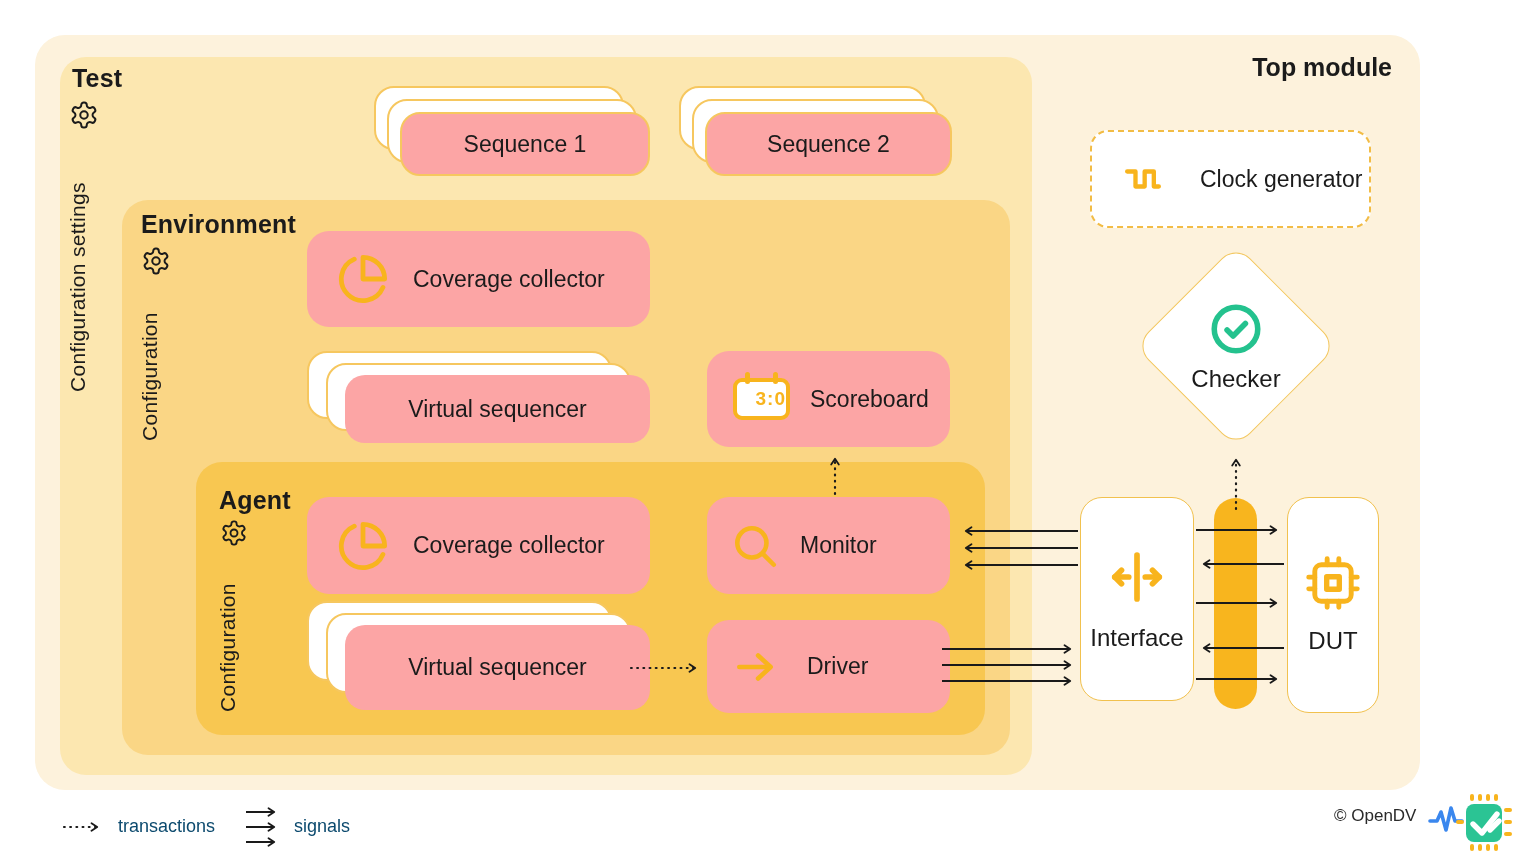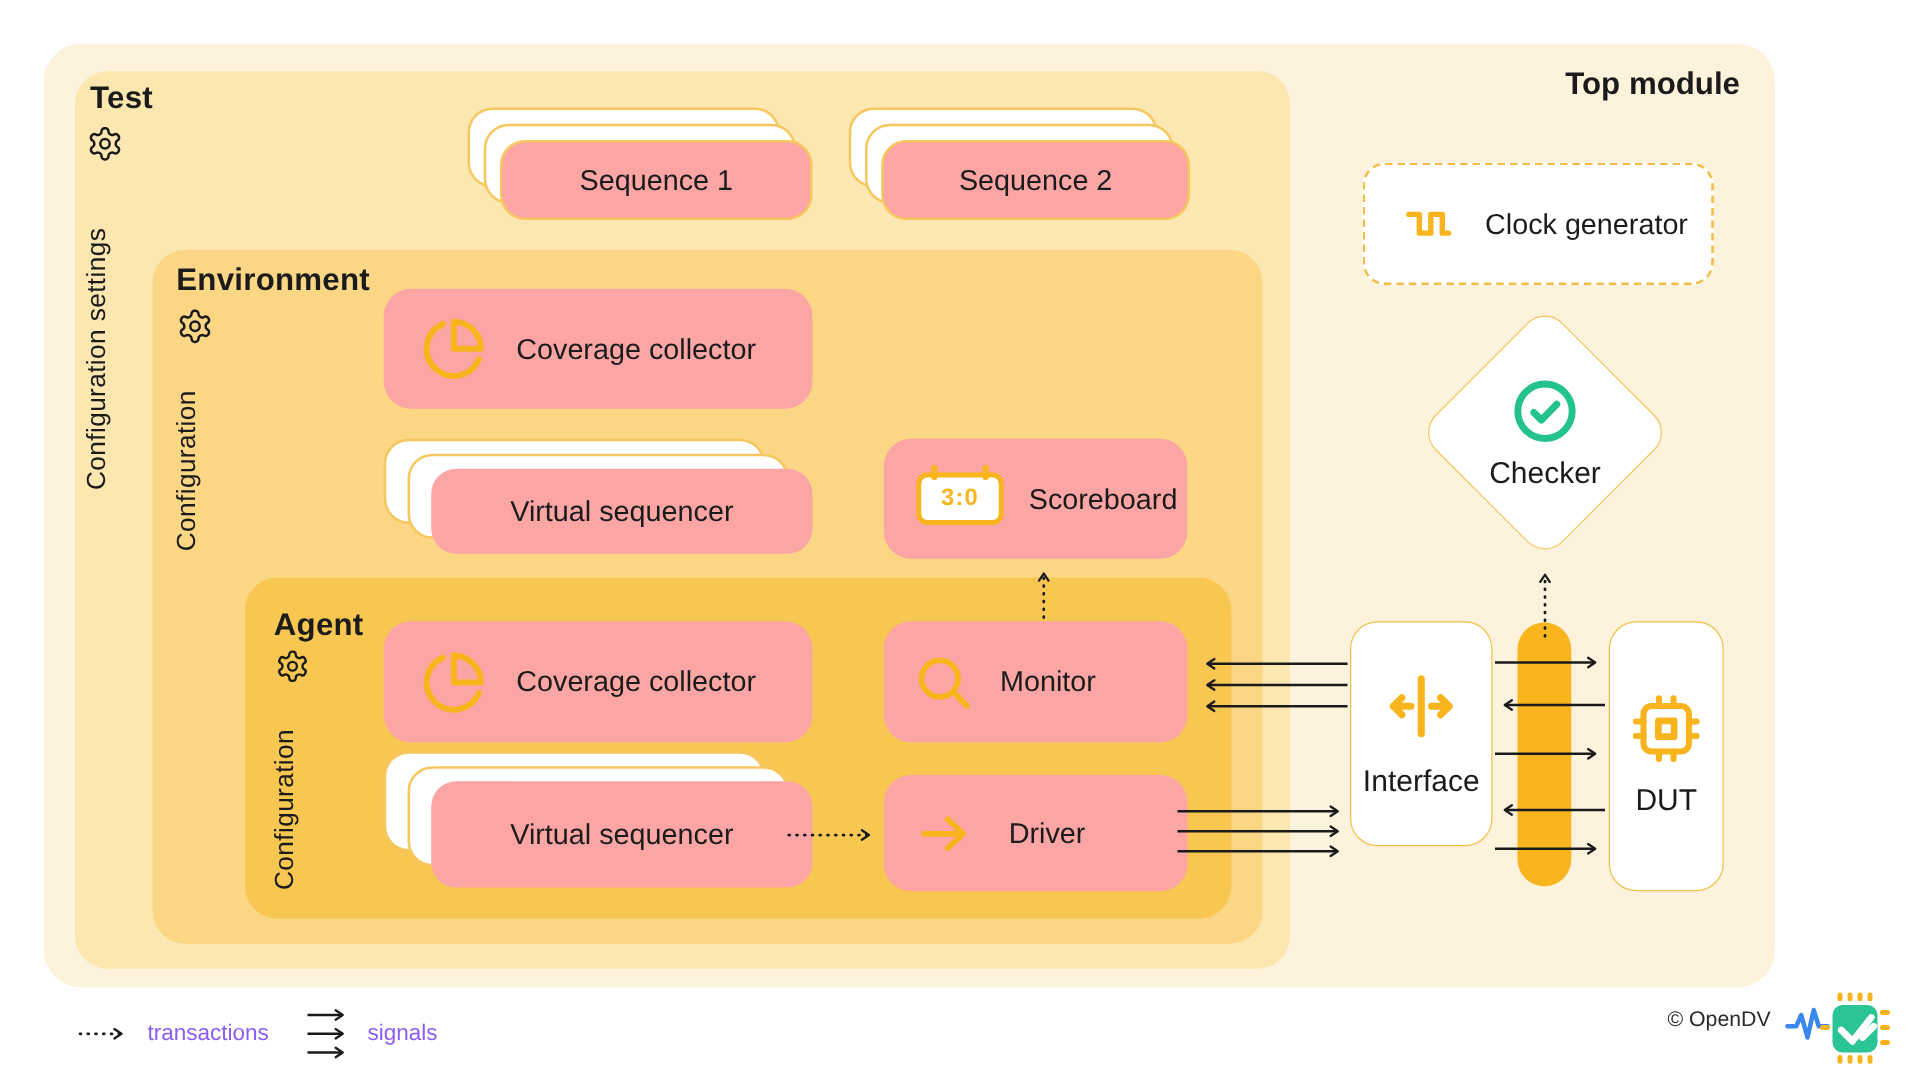--- a/index.html
+++ b/index.html
@@ -16,39 +16,39 @@
   .toplabel{position:absolute;right:144px;top:53px;font-weight:bold;font-size:25px;}
   .vtext{position:absolute;writing-mode:vertical-rl;transform:rotate(180deg);font-size:21px;letter-spacing:.3px;color:#1b1b1b;}
   .gear{position:absolute;}
 
   .card{position:absolute;background:#fca5a5;border-radius:22px;display:flex;align-items:center;box-sizing:border-box;}
   .card .lbl{font-size:23px;}
   .iconcard{padding-left:30px;gap:24px;}
   .layer{position:absolute;background:#fff;border:2px solid #F6C75F;border-radius:20px;box-sizing:border-box;}
   .centerlbl{justify-content:center;}
 
-  .clockbox{position:absolute;left:1090px;top:130px;width:281px;height:98px;background:#fff;border:2px dashed #F2BC45;border-radius:18px;display:flex;align-items:center;padding-left:28px;gap:22px;box-sizing:border-box;}
+  .clockbox{position:absolute;left:1090px;top:130px;width:281px;height:98px;background:#fff;border:2px dashed #F2BC45;border-radius:18px;display:flex;align-items:center;padding-left:28px;gap:34px;box-sizing:border-box;}
   .clockbox .lbl{font-size:23px;}
 
   .diamond{position:absolute;left:1164px;top:274px;width:142px;height:142px;background:#fff;border:1.5px solid #F3C75F;border-radius:20px;transform:rotate(45deg);}
   .diamond-inner{position:absolute;inset:0;transform:rotate(-45deg);display:flex;flex-direction:column;align-items:center;justify-content:center;gap:7px;}
   .diamond-inner .lbl{font-size:24px;}
 
   .tallbox{position:absolute;background:#fff;border:1.5px solid #F1C14E;border-radius:22px;display:flex;flex-direction:column;align-items:center;justify-content:center;gap:16px;box-sizing:border-box;}
   .tallbox .lbl{font-size:24px;}
-  .interface{left:1080px;top:497px;width:114px;height:180px;}
+  .interface{left:1080px;top:497px;width:114px;height:204px;}
   .dut{left:1287px;top:497px;width:92px;height:216px;}
   .pill{position:absolute;left:1214px;top:498px;width:43px;height:211px;background:#F8B51E;border-radius:22px;}
 
-  .sb-icon{position:relative;width:70px;height:42px;border:4px solid #F8B41D;border-radius:9px;display:flex;align-items:center;justify-content:center;box-sizing:border-box;background:#fff;}
+  .sb-icon{position:relative;width:57px;height:42px;border:4px solid #F8B41D;border-radius:9px;display:flex;align-items:center;justify-content:flex-end;box-sizing:border-box;background:#fff;}
   .sb-icon .post{position:absolute;top:-10px;width:5px;height:12px;background:#F8B41D;border-radius:2.5px;}
   .sb-icon .post.l{left:8px;} .sb-icon .post.r{right:8px;}
   .sb-text{font-weight:bold;font-size:19px;color:#F8B41D;letter-spacing:1px;}
 
-  .legend-text{position:absolute;font-size:18px;color:#8b5cf6;}
+  .legend-text{position:absolute;font-size:18px;color:#0c4a6e;}
   .copyright{position:absolute;left:1334px;top:806px;font-size:17px;color:#2a2a2a;}
 
   svg{display:block;}
   .overlay{position:absolute;left:0;top:0;pointer-events:none;}
 </style>
 </head>
 <body>
 
 <div id="stage">
 

